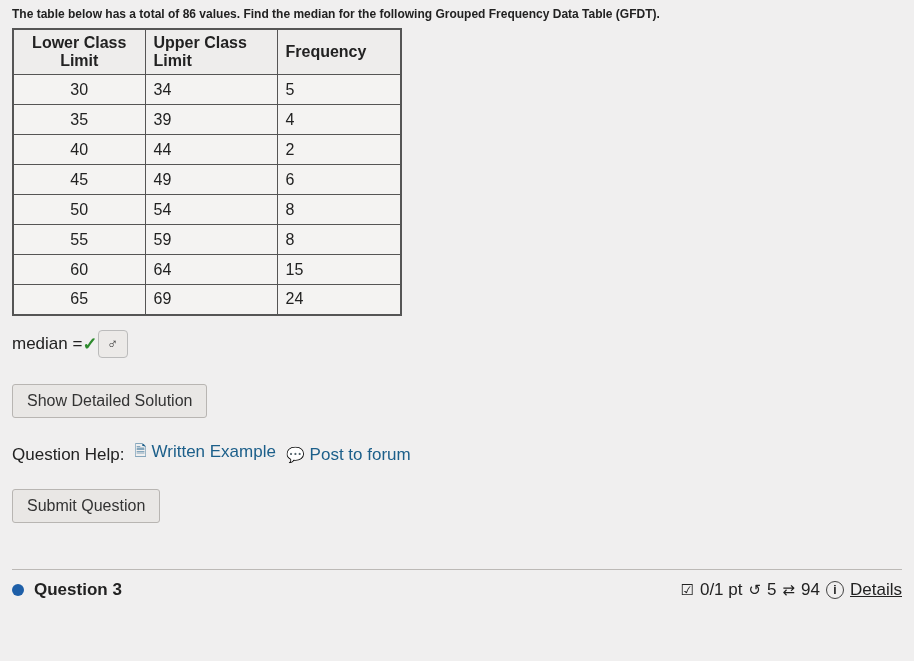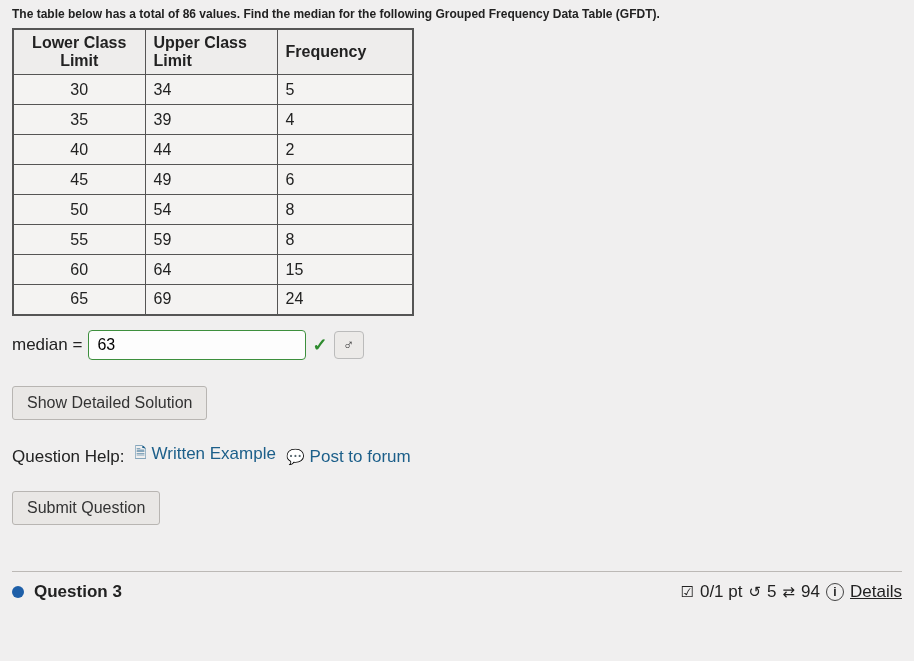--- a/index.html
+++ b/index.html
@@ -30,29 +30,28 @@
       font-size: 16px;
       text-align: left;
       vertical-align: middle;
     }
     table.gfdt th {
       font-weight: bold;
       background: #eeedec;
     }
     table.gfdt th:nth-child(1), table.gfdt td:nth-child(1) { width: 132px; text-align: center; }
     table.gfdt th:nth-child(2), table.gfdt td:nth-child(2) { width: 132px; }
-    table.gfdt th:nth-child(3), table.gfdt td:nth-child(3) { width: 136px; }
+    table.gfdt th:nth-child(3), table.gfdt td:nth-child(3) { width: 124px; }
     table.gfdt tr { height: 30px; }
     table.gfdt thead tr { height: 44px; }
 
     .answer-row {
       margin-top: 14px;
       display: flex;
       align-items: center;
-      gap: 6px;
       font-size: 17px;
     }
     .answer-input {
       width: 218px;
       height: 30px;
       border: 1px solid #3d8f3d;
       border-radius: 4px;
       padding: 2px 8px;
       font-size: 16px;
       background: #fdfdfd;
@@ -201,21 +200,20 @@
     <tr>
         <td>65</td>
         <td>69</td>
         <td>24</td>
       </tr>
   </tbody>
 </table>
 
 <div class="answer-row">
   <span>median =</span>
-  <input class="answer-input" value="63" style="">
   <span class="check-icon">✓</span>
   <span class="gender-btn">♂</span>
 </div>
 
 <button class="detailed-btn">Show Detailed Solution</button>
 
 <div class="help-row">
   <span>Question Help:</span>
   <span class="help-link">
     <span class="icon-doc">🗎</span>

